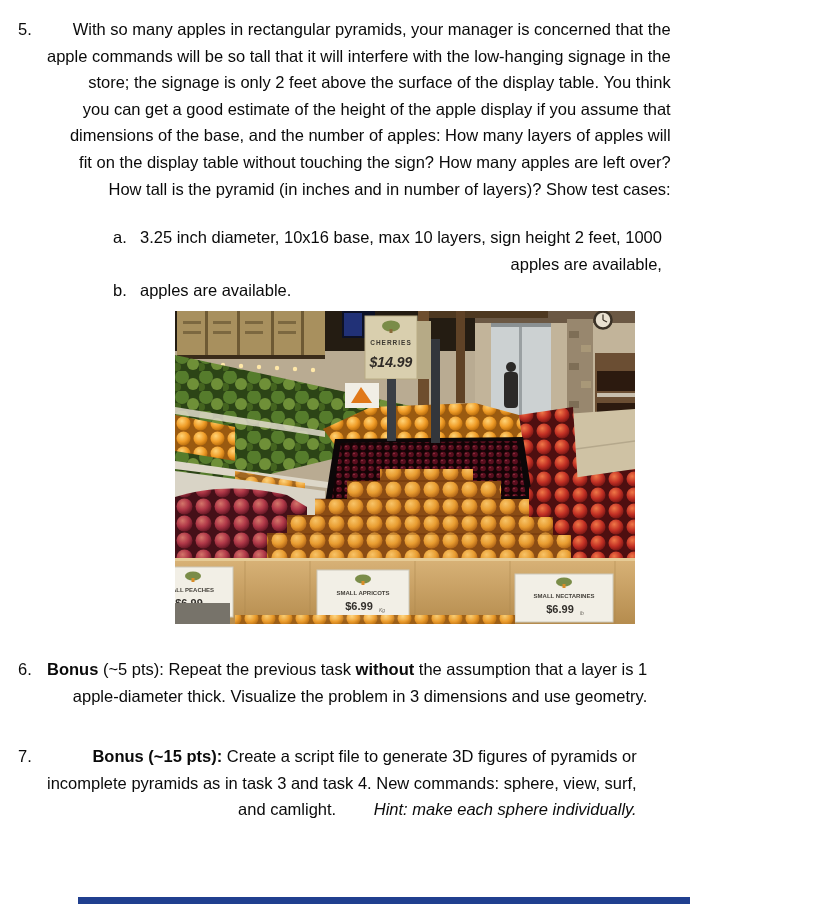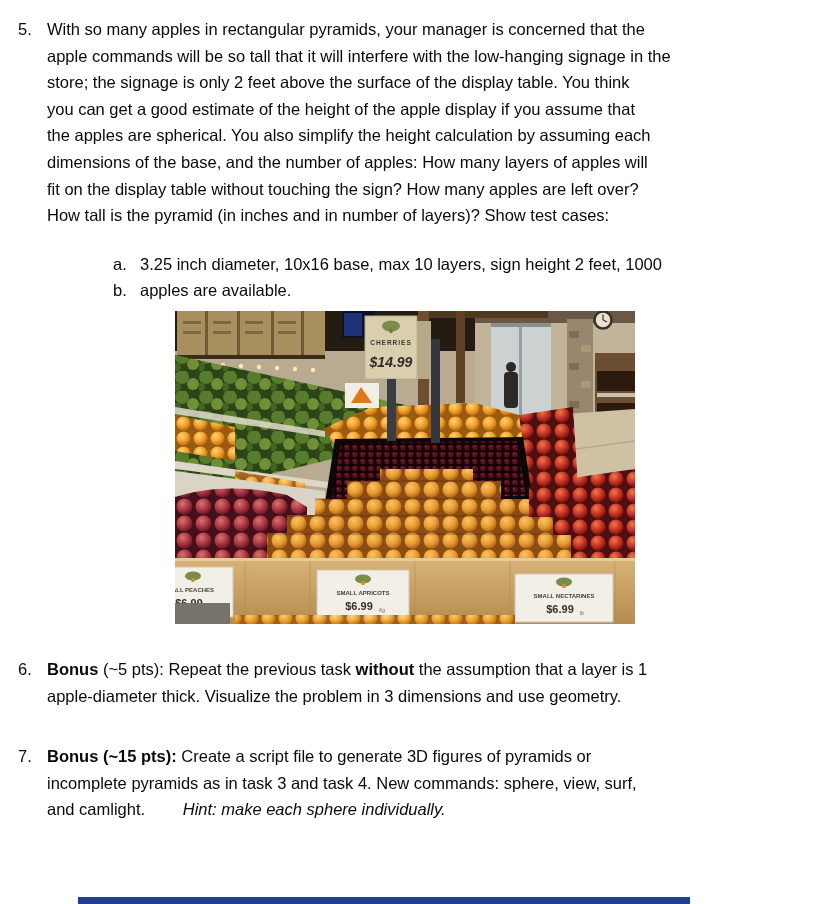--- a/index.html
+++ b/index.html
@@ -5,21 +5,21 @@
   html,body { margin:0; padding:0; background:#ffffff; }
   .page {
     position:relative; width:833px; height:904px; background:#ffffff;
     font-family:"Liberation Sans","DejaVu Sans",sans-serif;
     font-size:16.5px; line-height:26.6px; color:#0a0a0a; overflow:hidden;
   }
   .content { padding-top:16px; }
   .task { display:flex; }
   .num { width:47px; padding-left:18px; box-sizing:border-box; flex:none; }
   .tbody { flex:none; }
-  .tline { white-space:nowrap; }
+  .tline { white-space:nowrap;text-align:right; }
   .sublist { margin-left:66px; margin-top:22px; }
   .subitem { display:flex; }
   .sublabel { width:27px; flex:none; }
   .photo-wrap { margin:7px 0 0 175px; width:460px; height:313px; }
   .task6 { margin-top:32px; }
   .task7 { margin-top:34px; }
   .bold { font-weight:bold; }
   .italic { font-style:italic;margin-left:33px; }
   .footer-bar { position:absolute; left:78px; top:897px; width:612px; height:7px; }
   svg text { font-family:"Liberation Sans","DejaVu Sans",sans-serif; }
@@ -31,30 +31,30 @@
   <div class="content">
 
     <div class="task">
       <div class="num">5.</div>
       <div class="tbody">
         <div>
             <div class="tline">With so many apples in rectangular pyramids, your manager is concerned that the</div>
             <div class="tline">apple commands will be so tall that it will interfere with the low-hanging signage in the</div>
             <div class="tline">store; the signage is only 2 feet above the surface of the display table. You think</div>
             <div class="tline">you can get a good estimate of the height of the apple display if you assume that</div>
-            <div class="tline">the apples are spherical. You also simplify the height calculation by assuming each</div>
             <div class="tline">dimensions of the base, and the number of apples: How many layers of apples will</div>
             <div class="tline">fit on the display table without touching the sign? How many apples are left over?</div>
             <div class="tline">How tall is the pyramid (in inches and in number of layers)? Show test cases:</div>
           </div>
         <div class="sublist">
           <div class="subitem">
             <div class="sublabel">a.</div>
             <div class="tbody">
                 <div class="tline">3.25 inch diameter, 10x16 base, max 10 layers, sign height 2 feet, 1000</div>
+                <div class="tline">apples are available,</div>
               </div>
           </div>
           <div class="subitem">
             <div class="sublabel">b.</div>
             <div class="tbody">
                 <div class="tline">apples are available.</div>
               </div>
           </div>
         </div>
       </div>

